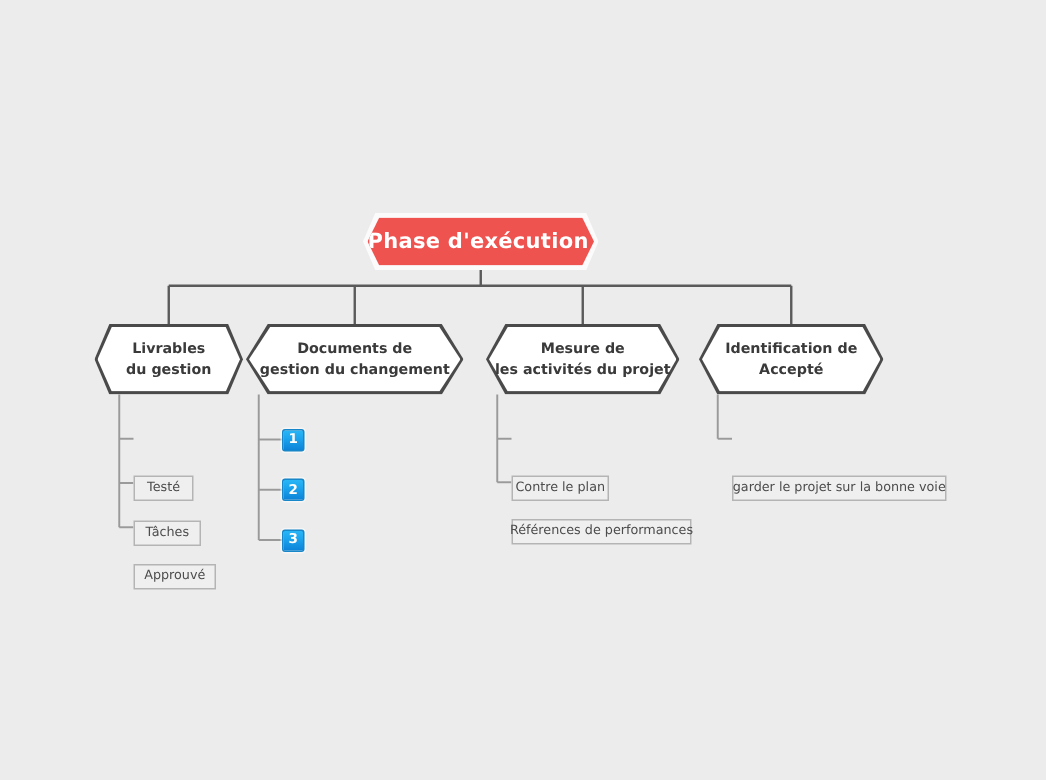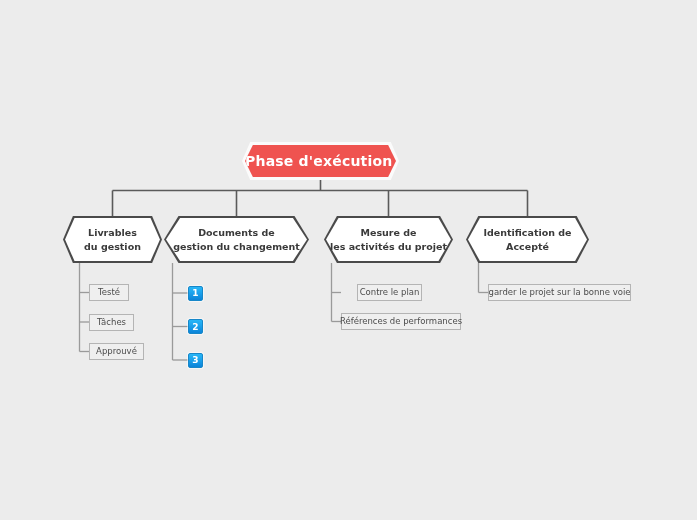--- a/index.html
+++ b/index.html
@@ -97,20 +97,21 @@
     display: flex;
     align-items: center;
     justify-content: center;
     border: 1px solid #b4b4b4;
     background: #efefef;
     color: #4c4c4c;
     font-size: 8.5px;
     line-height: 11px;
     padding: 0 6px;
     white-space: nowrap;
+    margin-top: 33px;
   }
 
   
   .badge {
     position: absolute;
     box-sizing: border-box;
     width: 15px;
     height: 15px;
     border-radius: 2px;
     display: flex;
@@ -200,21 +201,21 @@
   </div>
 
   <div class="branch-node" style="left:324px; top:216px; width:129px; height:47px;">
     <div class="hex-outer"></div>
     <div class="hex-inner"></div>
     <div class="branch-label">
       <span>Mesure de</span>
       <span>les activités du projet</span>
     </div>
   </div>
-  <div class="leaf-box" style="left:357px; top:284px; width:65px; height:17px;align-items:center;">
+  <div class="leaf-box" style="left:341px; top:284px; width:65px; height:17px;align-items:center;">
     <span>Contre le plan</span>
   </div>
   <div class="leaf-box" style="left:341px; top:313px; width:120px; height:17px;text-align:right;">
     <span>Références de performances</span>
   </div>
 
   <div class="branch-node" style="left:466px; top:216px; width:123px; height:47px;">
     <div class="hex-outer"></div>
     <div class="hex-inner"></div>
     <div class="branch-label">

